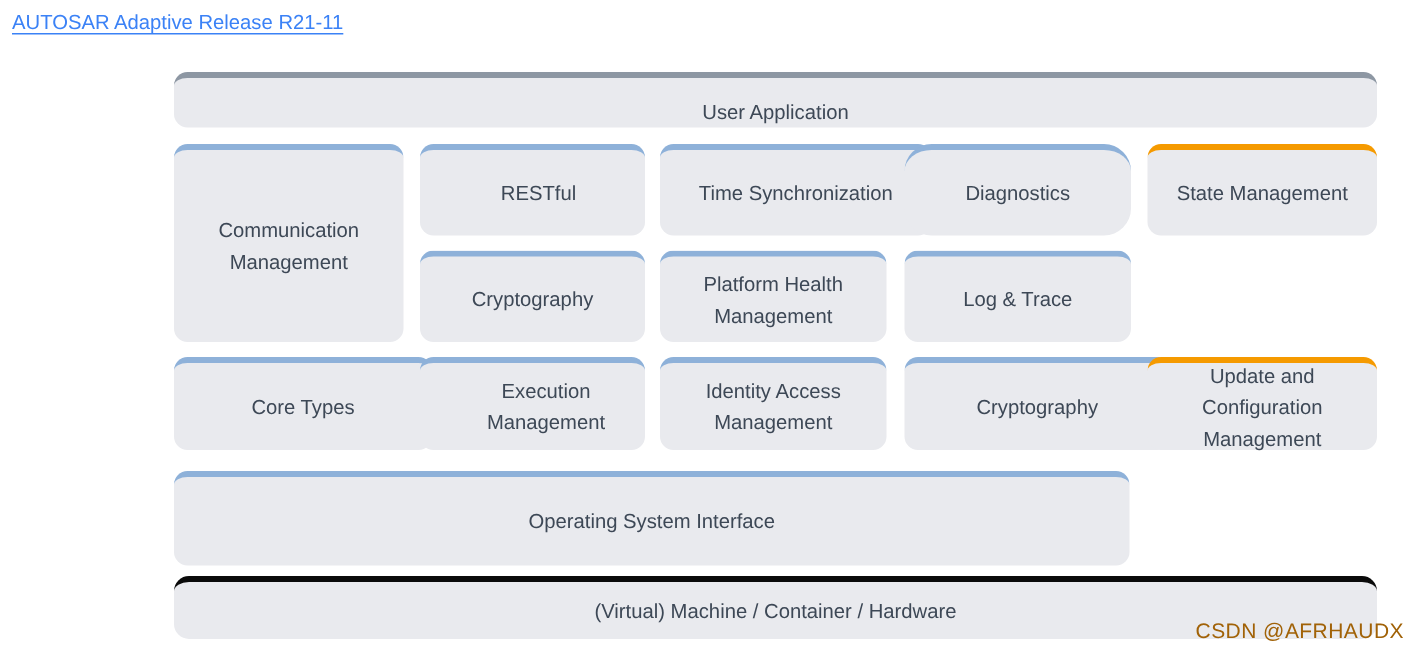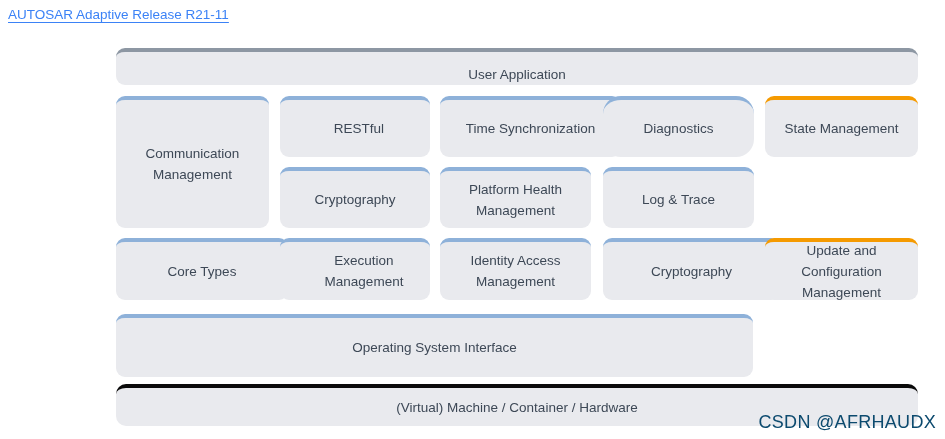--- a/index.html
+++ b/index.html
@@ -63,22 +63,22 @@
   #b-core    { left: 116px; top: 238px; width: 172px; height: 62px; align-items: center; }
   #b-exec    { left: 280px; top: 238px; width: 150px; height: 62px; padding-left: 30px; }
   #b-iam     { left: 440px; top: 238px; width: 151px; height: 62px; }
   #b-crypto  { left: 603px; top: 238px; width: 177px; height: 62px; }
   #b-ucm     { left: 765px; top: 238px; width: 153px; height: 62px; padding: 10px 18px; }
 
   .watermark {
     position: absolute;
     right: 9px;
     top: 412px;
-    font-size: 18px;
-    color: #0c4a6e;
+    font-size: 14px;
+    color: #a16207;
     letter-spacing: 0.3px;
   }
 </style>
 </head>
 <body>
 
 <div class="stage">
 
   <a class="title-link" href="#">AUTOSAR Adaptive Release R21-11</a>
 

